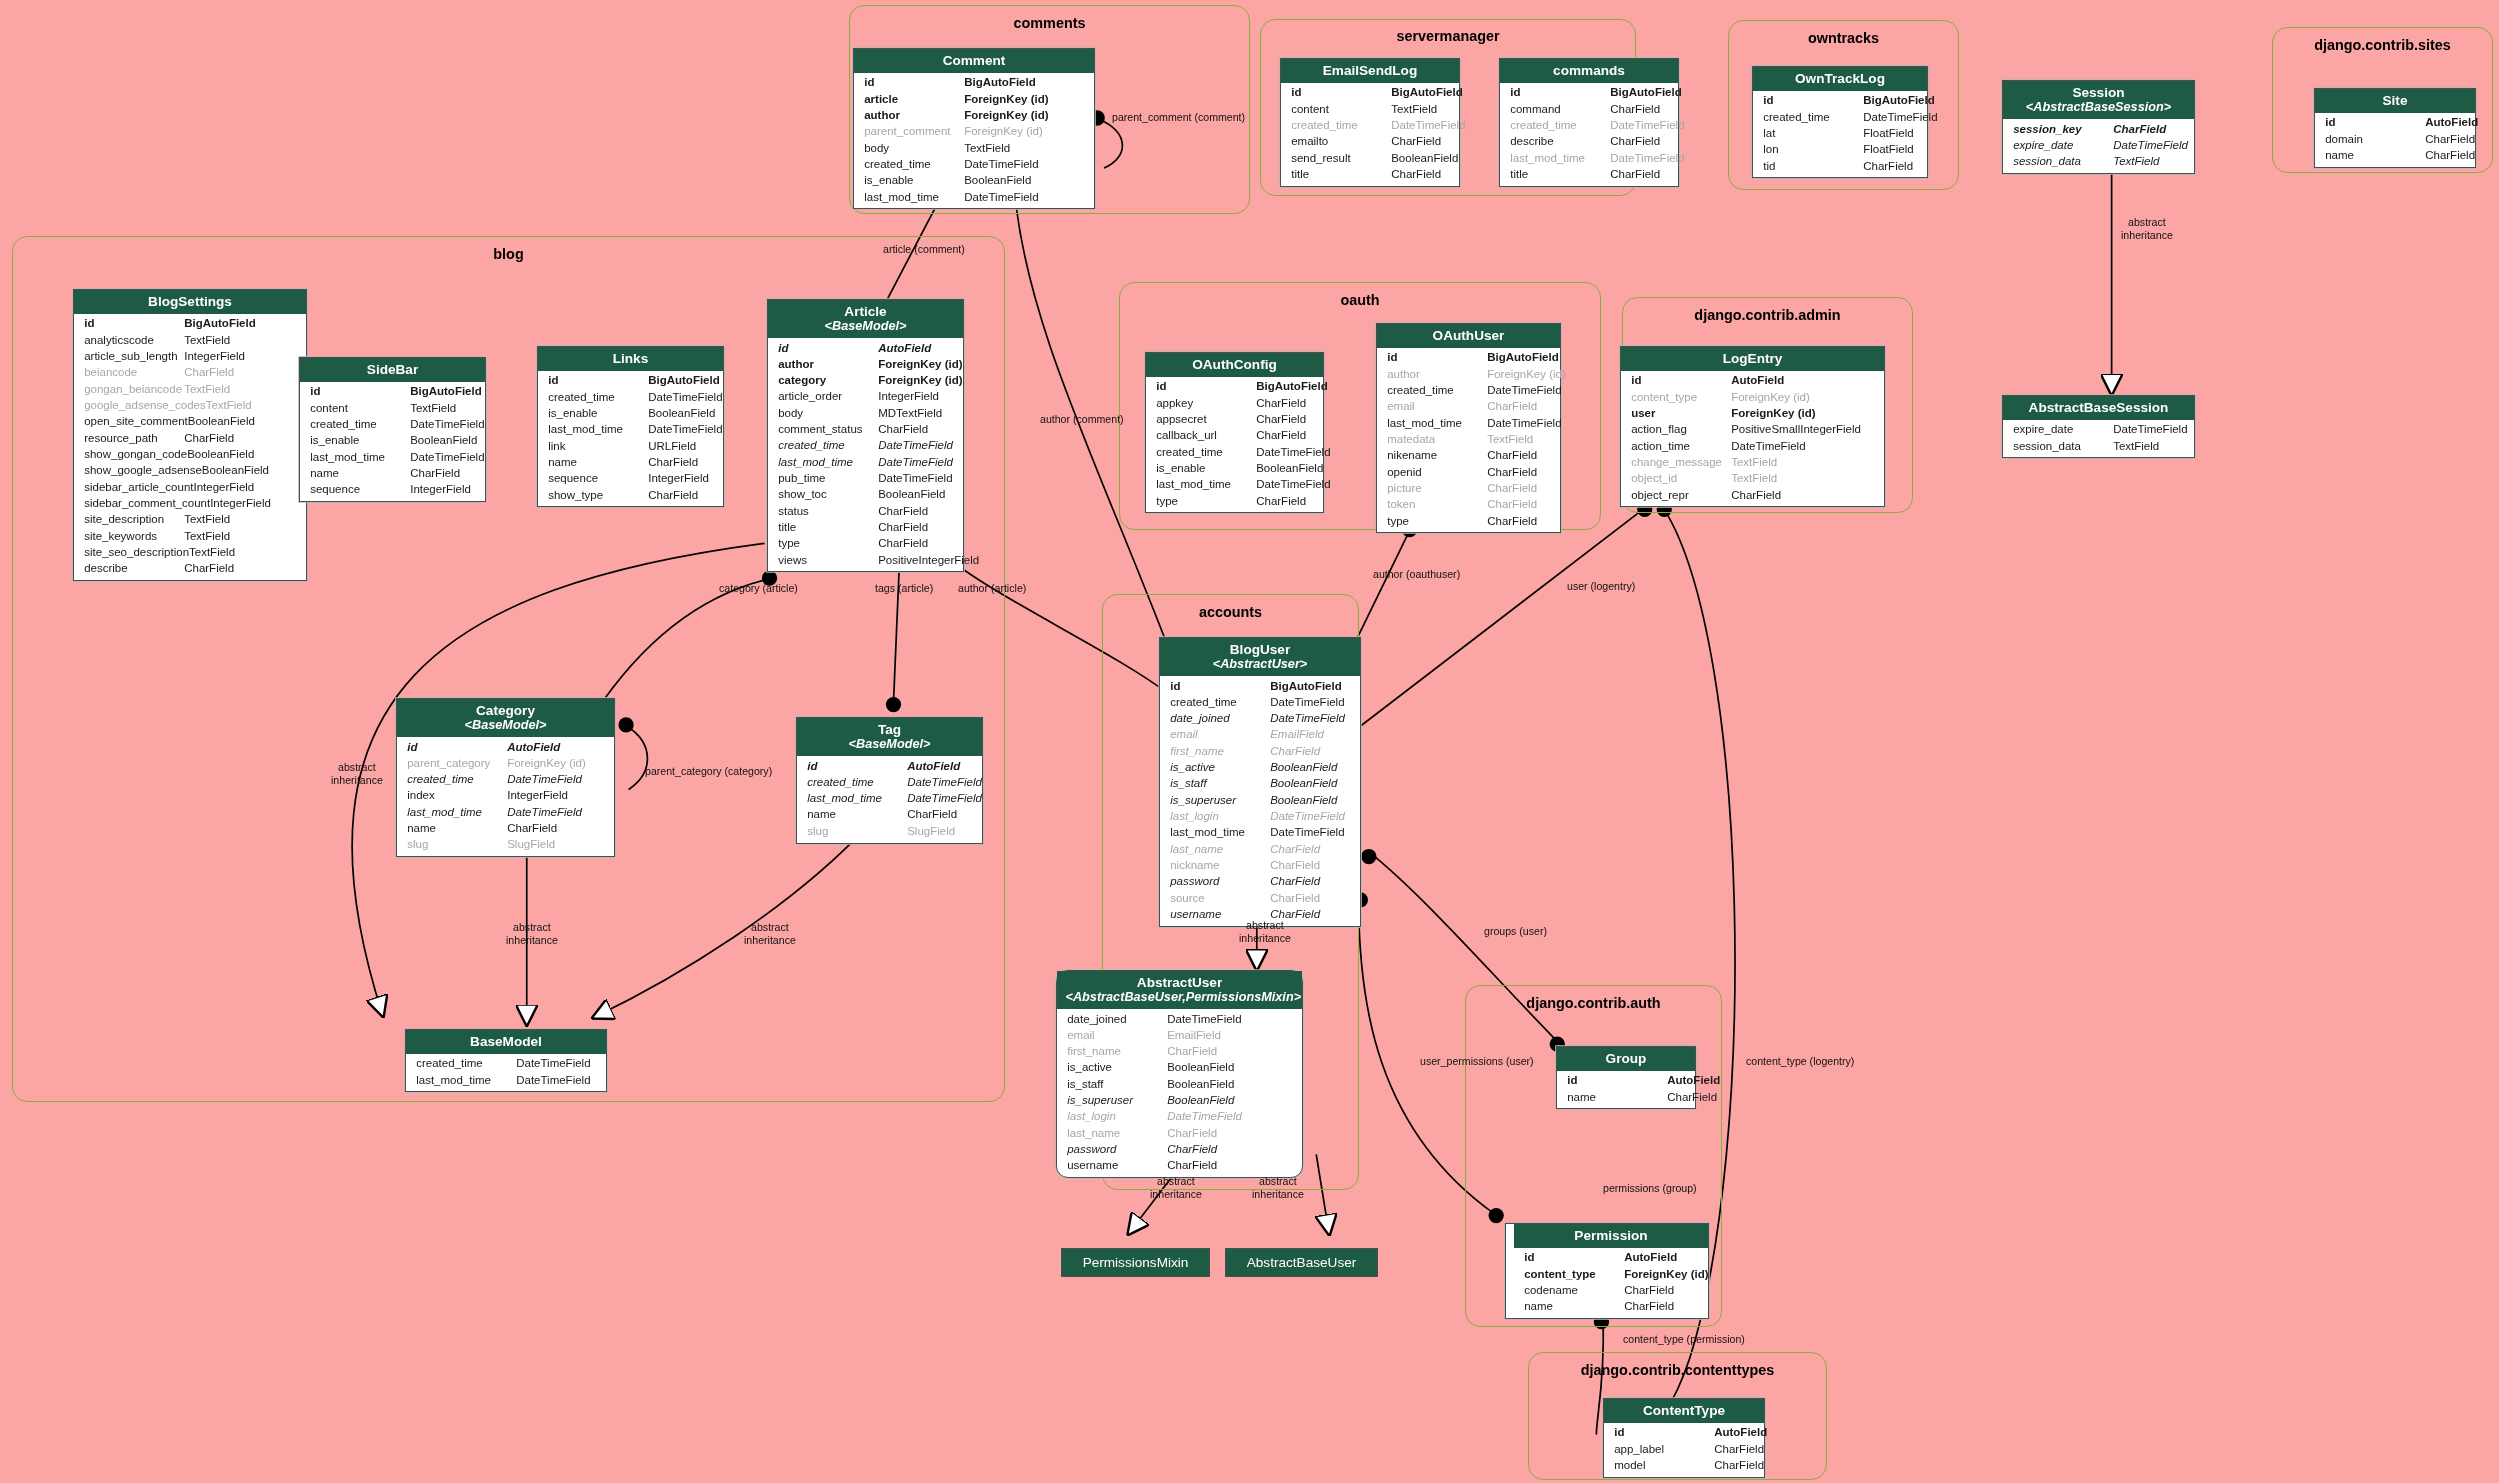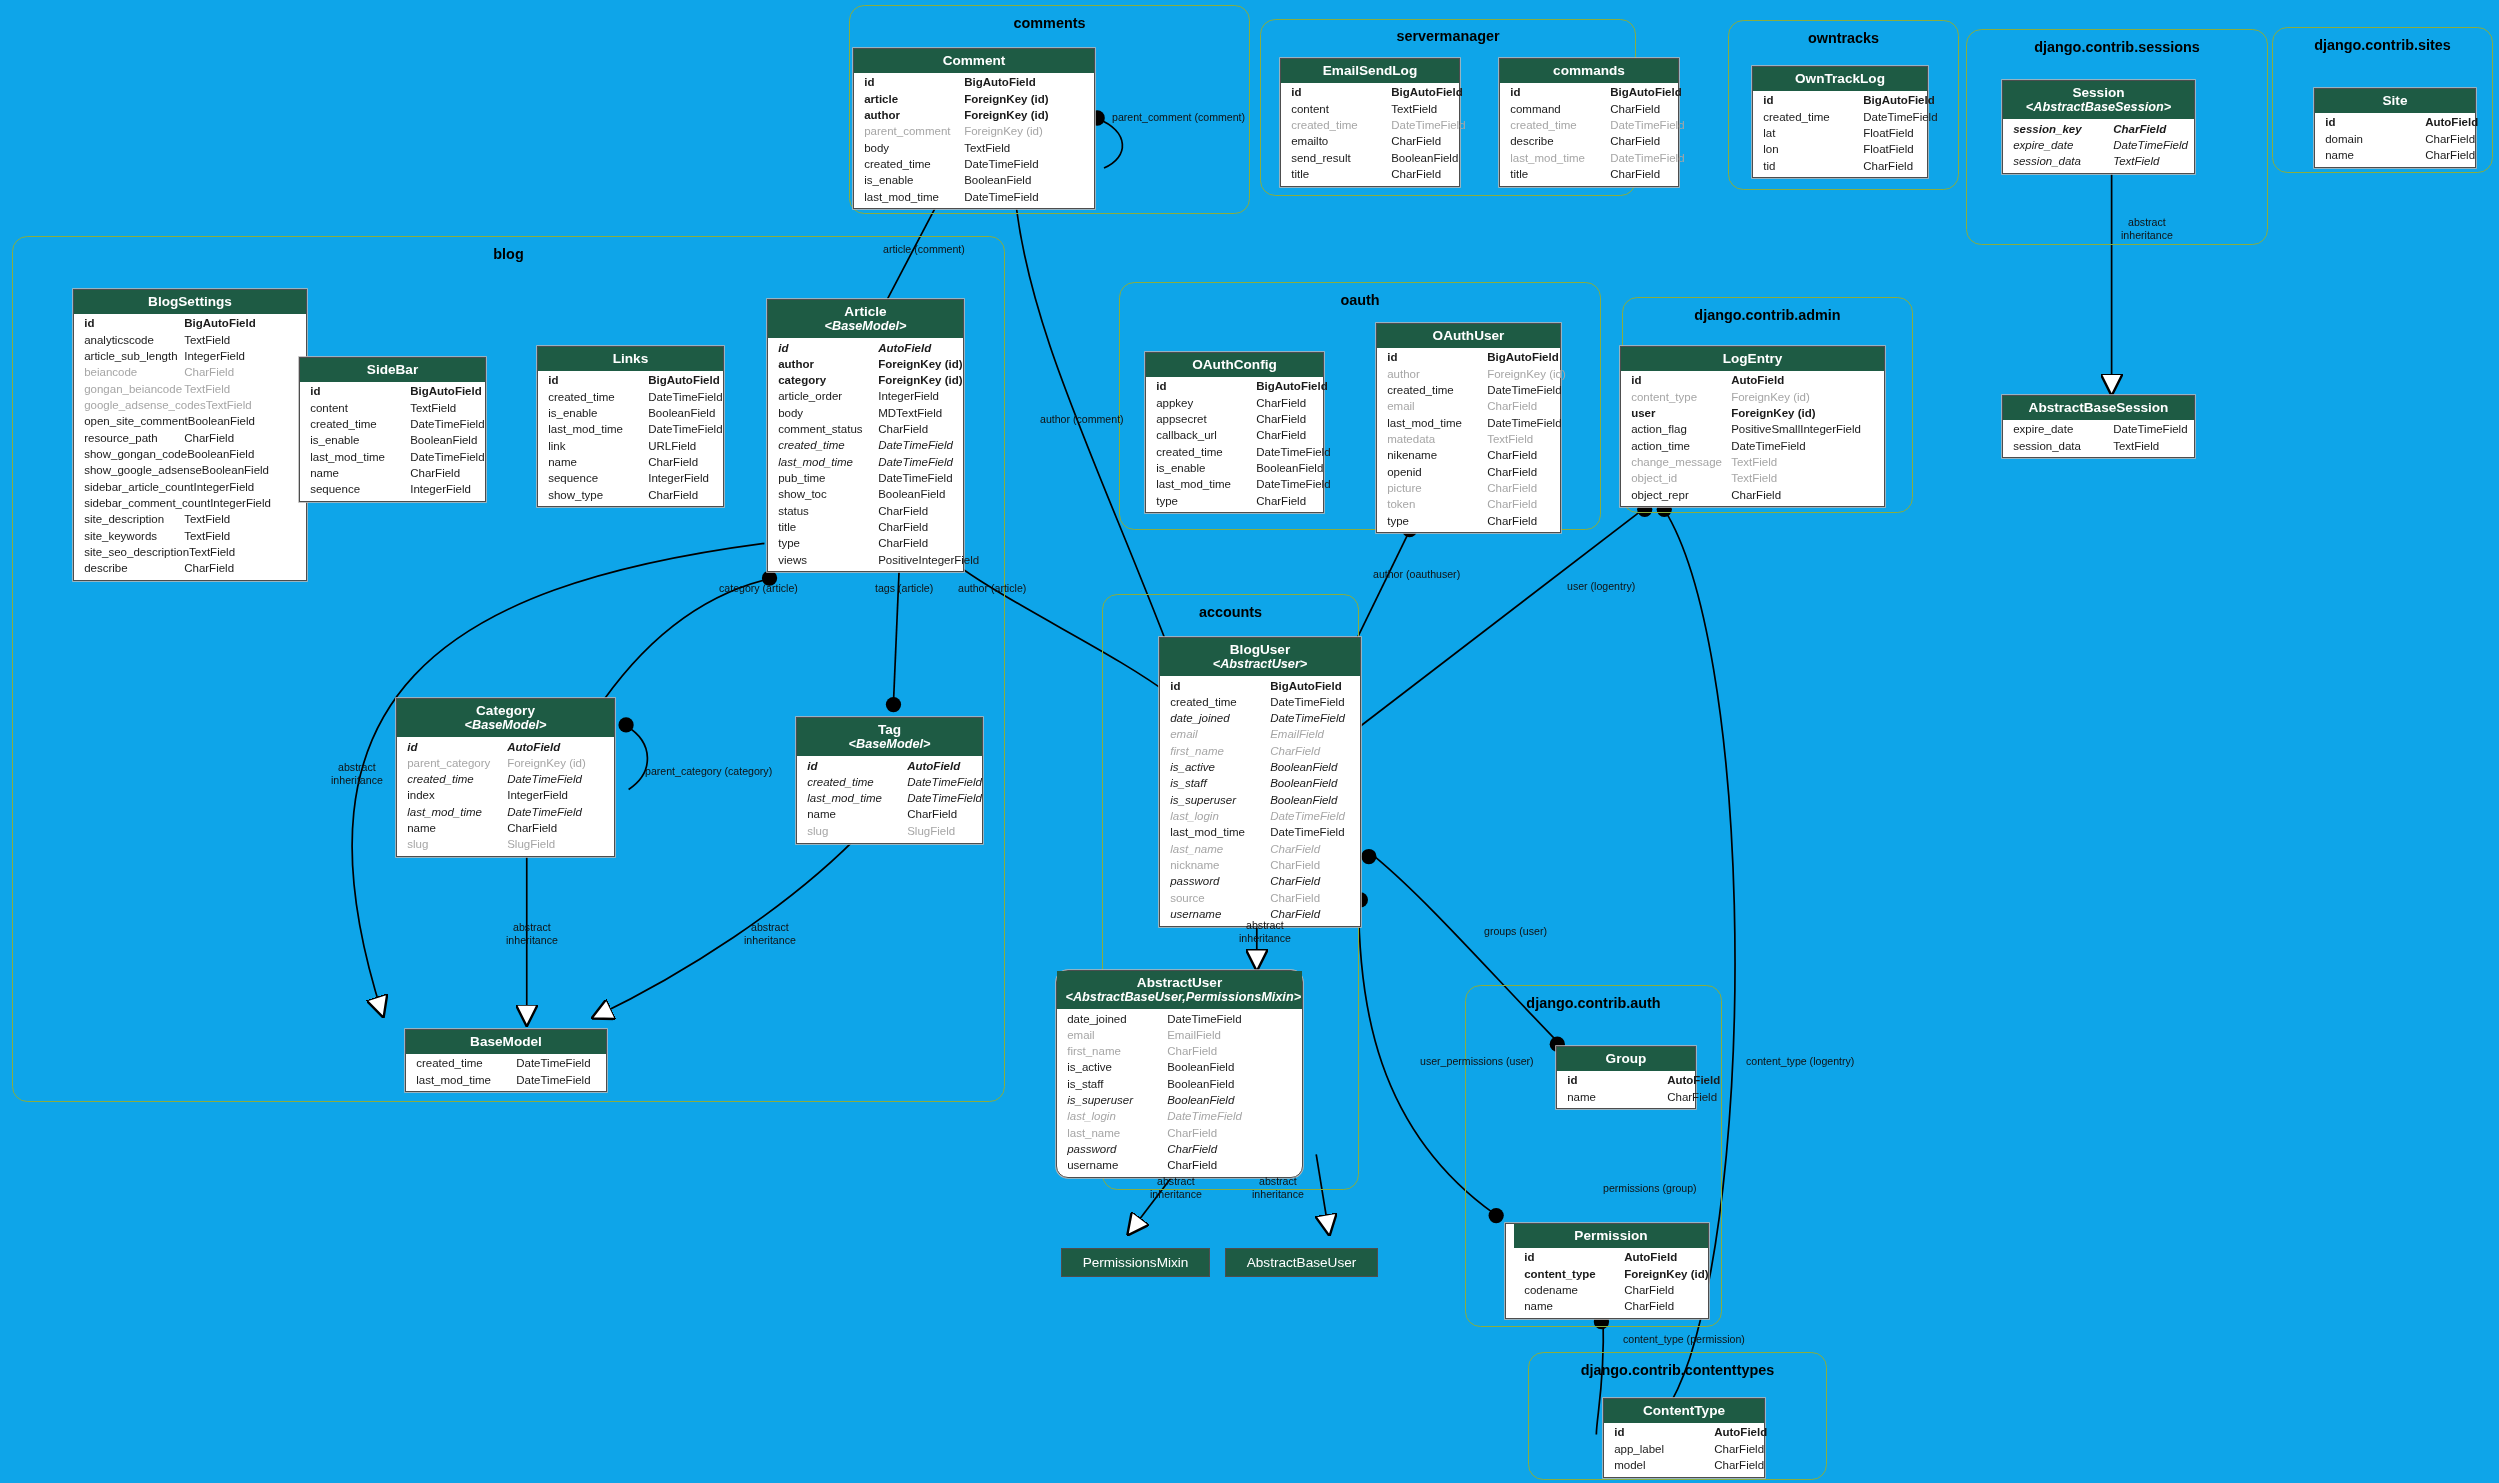--- a/index.html
+++ b/index.html
@@ -1,17 +1,17 @@
 <!DOCTYPE html>
 <html style="font-size:13.6px"><head>
 <meta charset="utf-8">
 <style>
   html,body{margin:0;padding:0;background:#ffffff;}
   body{font-family:"Liberation Sans","DejaVu Sans",sans-serif;}
-  #canvas{position:relative;width:2500px;height:1483px;overflow:hidden;background:#0ea5e9;}
+  #canvas{position:relative;width:2500px;height:1483px;overflow:hidden;background:#fca5a5;}
   svg.edges{position:absolute;left:0;top:0;width:2500px;height:1483px;pointer-events:none;}
 
   
   .cluster{position:absolute;border:1.7px solid #8aad3e;border-radius:15.3px;background:transparent;}
   .cluster-title{position:absolute;left:0;right:0;top:8.5px;text-align:center;
       font-size:14.4px;font-weight:bold;color:#000;}
 
   
   .model{position:absolute;background:#ffffff;border:1.7px solid #4d4d4d;
       box-shadow:0 0 0 0.8px #b9b9b9;}
@@ -119,23 +119,20 @@
   </div>
 
   <div class="cluster" style="left:1260px;top:18.7px;width:374px;height:175px;">
     <div class="cluster-title">servermanager</div>
   </div>
 
   <div class="cluster" style="left:1728px;top:20.4px;width:229px;height:168px;">
     <div class="cluster-title">owntracks</div>
   </div>
 
-  <div class="cluster" style="left:1966px;top:29px;width:300px;height:214px;">
-    <div class="cluster-title">django.contrib.sessions</div>
-  </div>
 
   <div class="cluster" style="left:2272px;top:27px;width:219px;height:144px;">
     <div class="cluster-title">django.contrib.sites</div>
   </div>
 
   <div class="cluster" style="left:12px;top:236px;width:991px;height:864px;">
     <div class="cluster-title">blog</div>
   </div>
 
   <div class="cluster" style="left:1119px;top:282px;width:480px;height:246px;">

